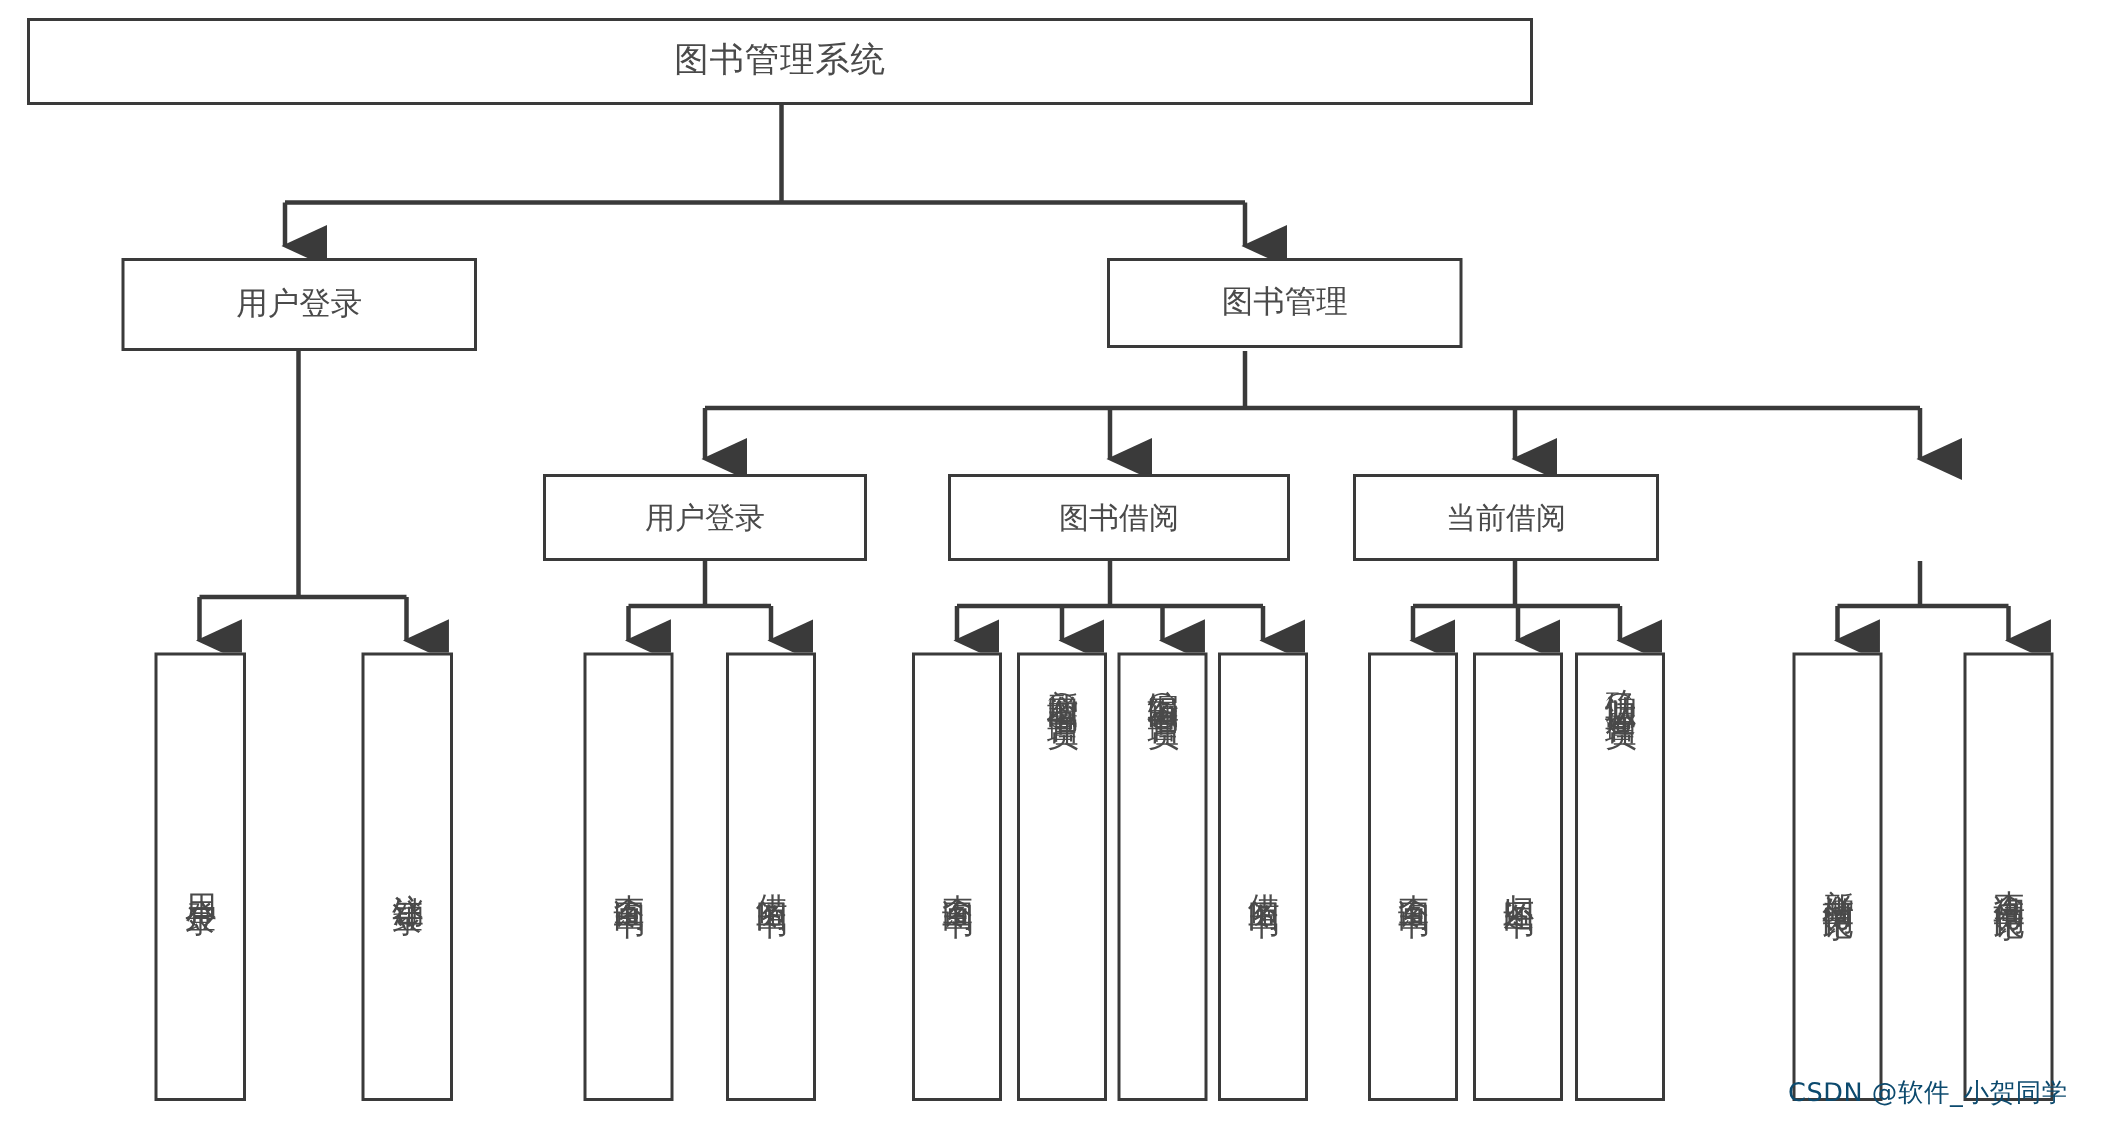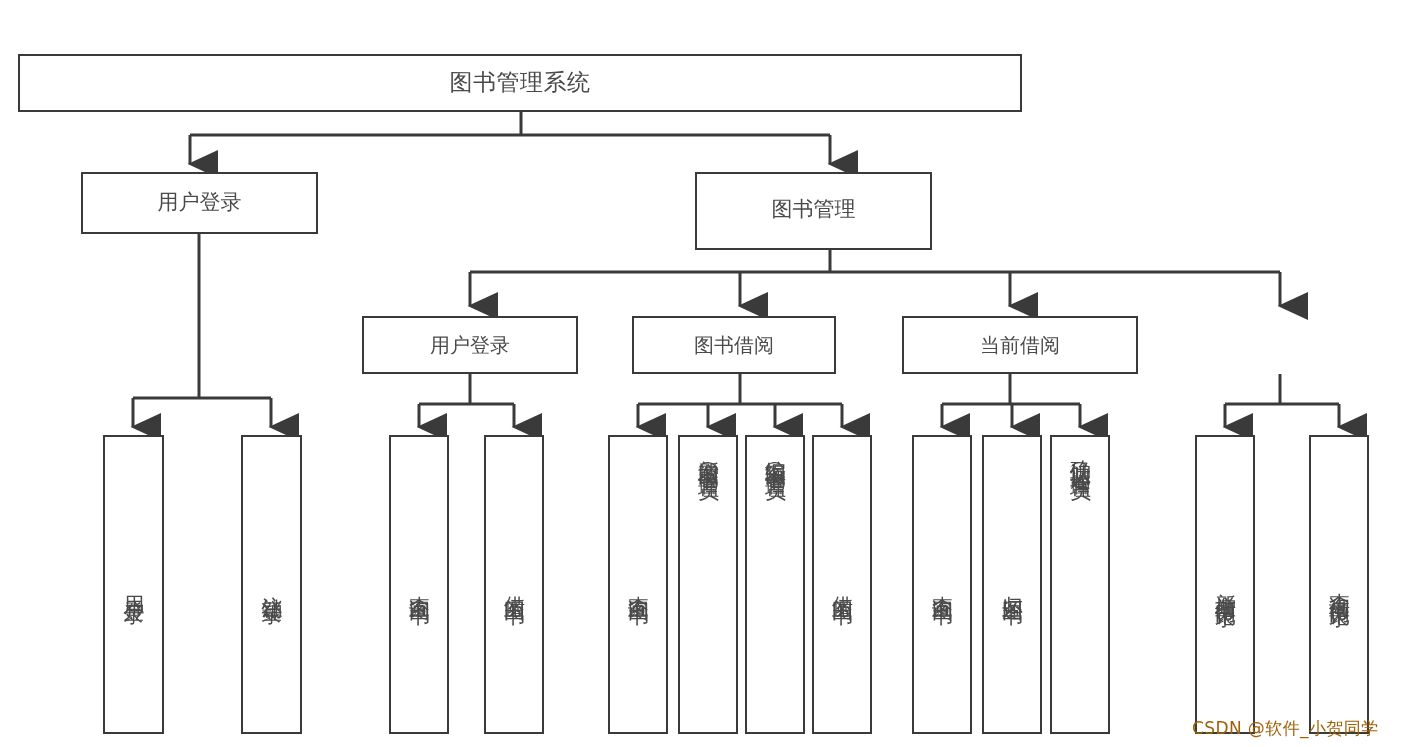--- a/index.html
+++ b/index.html
@@ -39,21 +39,20 @@
   }
   .node-label {
     display: block;
     text-align: center;
     color: #4a4a4a;
     line-height: 1.12;
   }
   
   .node.level-root {
     font-size: 23px;
-    margin-top: 42px;
   }
   .node.level-root .node-label {
     letter-spacing: 0.5px;
   }
   .node.level-branch {
     font-size: 21px;
   }
   .node.level-category {
     font-size: 20px;
   }
@@ -74,21 +73,21 @@
     white-space: nowrap;
     height: auto;
   }
   
   .node.level-leaf.center-text {
     align-items: center;
     padding-top: 0;
   }
   .watermark {
     position: absolute;
-    color: #a16207;
+    color: #0c4a6e;
     font-size: 17px;
     white-space: nowrap;
     font-family: "DejaVu Sans", "Liberation Sans", sans-serif;
     letter-spacing: 0.4px;
     pointer-events: none;
   }
 </style>
 </head>
 <body>
 
@@ -150,33 +149,33 @@
   </svg>
 
   <div class="node level-root" style="left:18px; top:12px; width:1004px; height:58px;">
     <span class="node-label">图书管理系统</span>
   </div>
 
   <div class="node level-branch" style="left:81px; top:172px; width:237px; height:62px;">
     <span class="node-label">用户登录</span>
   </div>
 
-  <div class="node level-branch" style="left:695px; top:172px; width:237px; height:78px;font-family:Liberation Mono, monospace;">
+  <div class="node level-branch" style="left:738px; top:172px; width:237px; height:60px;">
     <span class="node-label">图书管理</span>
   </div>
 
   <div class="node level-category" style="left:362px; top:316px; width:216px; height:58px;">
     <span class="node-label">用户登录</span>
   </div>
 
-  <div class="node level-category" style="left:632px; top:316px; width:204px; height:58px;">
+  <div class="node level-category" style="left:632px; top:316px; width:228px; height:58px;">
     <span class="node-label">图书借阅</span>
   </div>
 
-  <div class="node level-category" style="left:902px; top:316px; width:236px; height:58px;">
+  <div class="node level-category" style="left:902px; top:316px; width:204px; height:58px;">
     <span class="node-label">当前借阅</span>
   </div>
 
 
   <div class="node level-leaf center-text" style="left:103px; top:435px; width:61px; height:299px;">
     <span class="node-label">用户登录</span>
   </div>
 
   <div class="node level-leaf center-text" style="left:241px; top:435px; width:61px; height:299px;">
     <span class="node-label">注销登录</span>

